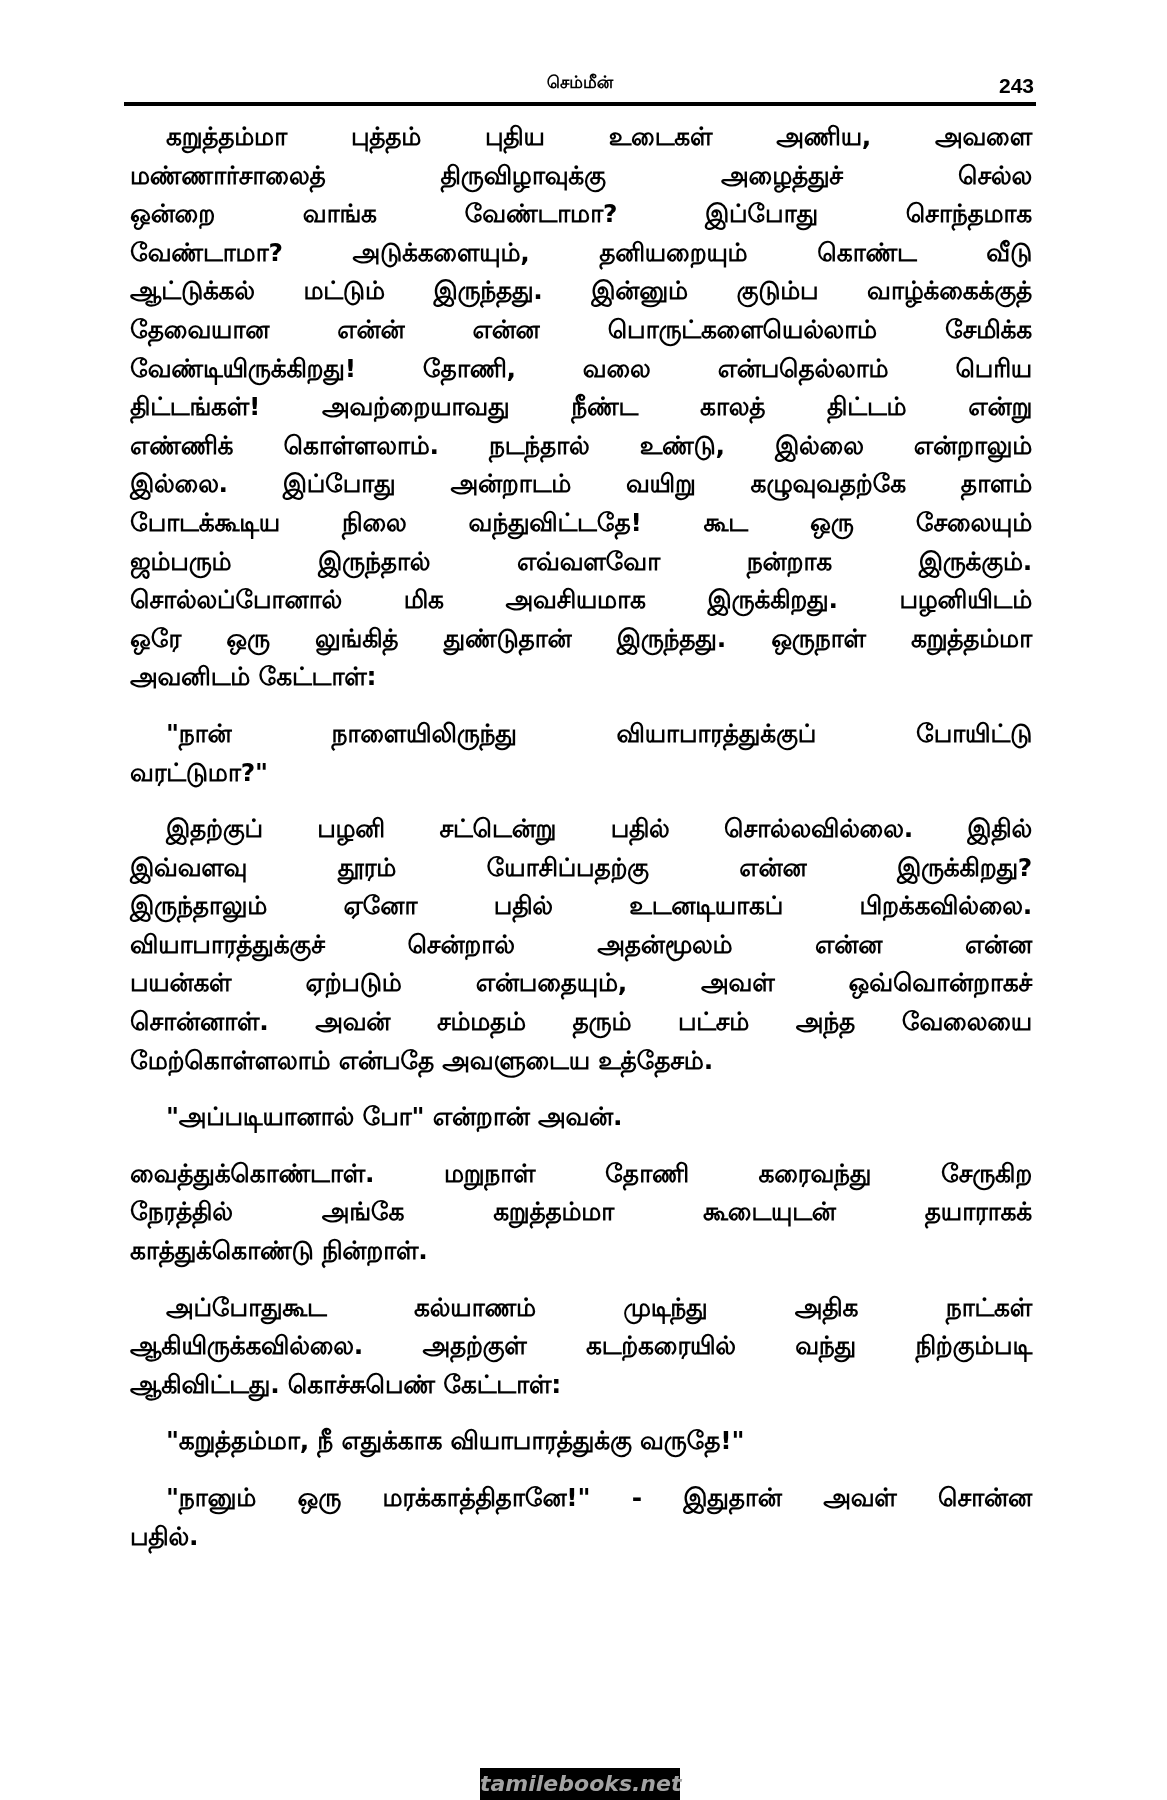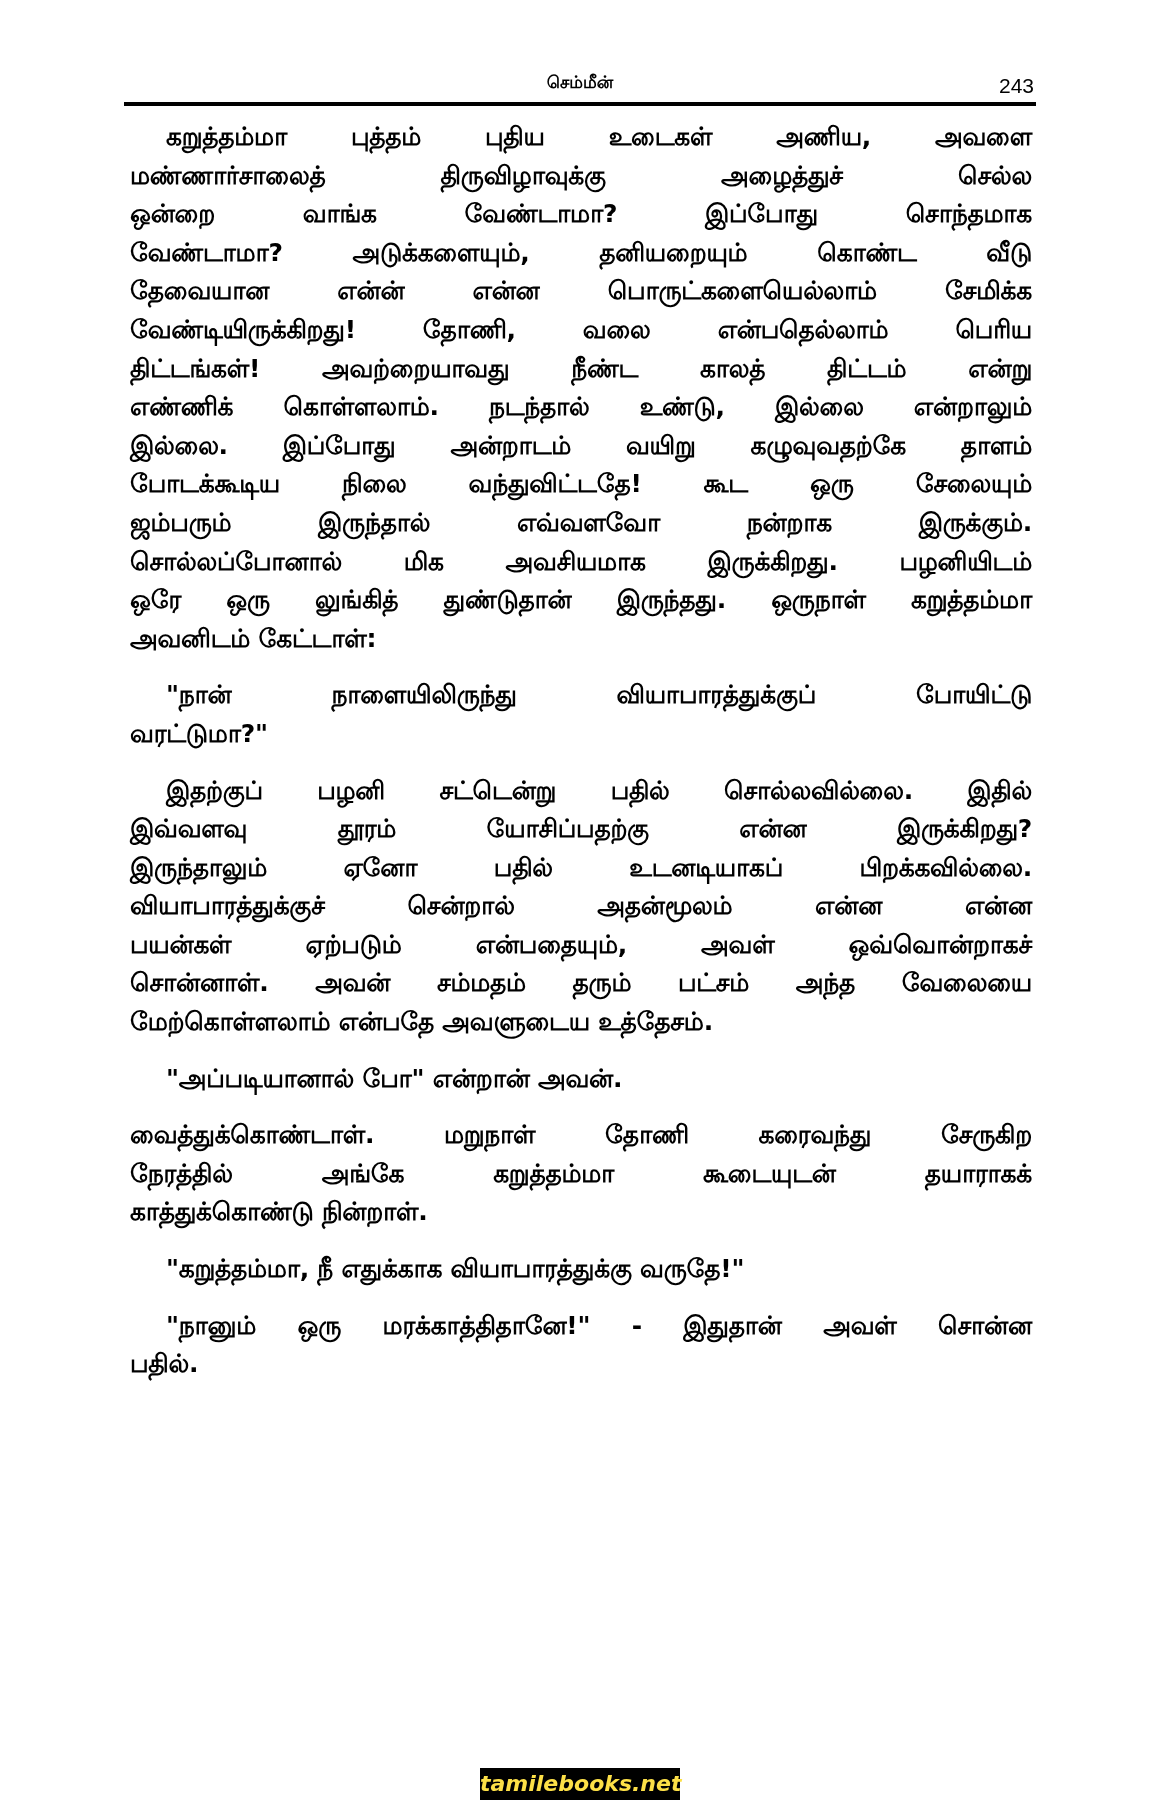--- a/index.html
+++ b/index.html
@@ -29,21 +29,21 @@
       top: 2px;
       text-align: center;
       font-size: 17px;
       font-weight: bold;
     }
     .page-number {
       position: absolute;
       right: 2px;
       top: 4px;
       font-size: 21px;
-      font-weight: normal;
+      font-weight: bold;
       font-family: "Liberation Sans", sans-serif;
     }
     .header-rule {
       position: absolute;
       left: 124px;
       top: 102px;
       width: 912px;
       height: 4px;
       background: #000;
     }
@@ -74,21 +74,21 @@
     .line.indent {
       padding-left: 36px;
     }
     .footer-badge {
       position: absolute;
       left: 480px;
       top: 1768px;
       width: 200px;
       height: 32px;
       background: #000;
-      color: #fde047;
+      color: #a3a3a3;
       font-family: "DejaVu Sans", sans-serif;
       font-weight: bold;
       font-style: italic;
       font-size: 22px;
       text-align: center;
       line-height: 32px;
     }
   </style>
 </head>
 <body>
@@ -99,20 +99,21 @@
 </div>
 <div class="header-rule"></div>
 
 <div class="body">
 
   <div class="para">
     <span class="line indent">கறுத்தம்மா புத்தம் புதிய உடைகள் அணிய, அவளை</span>
     <span class="line">மண்ணார்சாலைத் திருவிழாவுக்கு அழைத்துச் செல்ல</span>
     <span class="line">ஒன்றை வாங்க வேண்டாமா? இப்போது சொந்தமாக</span>
     <span class="line">வேண்டாமா? அடுக்களையும், தனியறையும் கொண்ட வீடு</span>
+    <span class="line">ஆட்டுக்கல் மட்டும் இருந்தது. இன்னும் குடும்ப வாழ்க்கைக்குத்</span>
     <span class="line">தேவையான என்ன் என்ன பொருட்களையெல்லாம் சேமிக்க</span>
     <span class="line">வேண்டியிருக்கிறது! தோணி, வலை என்பதெல்லாம் பெரிய</span>
     <span class="line">திட்டங்கள்! அவற்றையாவது நீண்ட காலத் திட்டம் என்று</span>
     <span class="line">எண்ணிக் கொள்ளலாம். நடந்தால் உண்டு, இல்லை என்றாலும்</span>
     <span class="line">இல்லை. இப்போது அன்றாடம் வயிறு கழுவுவதற்கே தாளம்</span>
     <span class="line">போடக்கூடிய நிலை வந்துவிட்டதே! கூட ஒரு சேலையும்</span>
     <span class="line">ஜம்பரும் இருந்தால் எவ்வளவோ நன்றாக இருக்கும்.</span>
     <span class="line">சொல்லப்போனால் மிக அவசியமாக இருக்கிறது. பழனியிடம்</span>
     <span class="line">ஒரே ஒரு லுங்கித் துண்டுதான் இருந்தது. ஒருநாள் கறுத்தம்மா</span>
     <span class="line last">அவனிடம் கேட்டாள்:</span>
@@ -136,20 +137,25 @@
   <div class="para">
     <span class="line indent last">"அப்படியானால் போ" என்றான் அவன்.</span>
   </div>
 
   <div class="para">
     <span class="line">வைத்துக்கொண்டாள். மறுநாள் தோணி கரைவந்து சேருகிற</span>
     <span class="line">நேரத்தில் அங்கே கறுத்தம்மா கூடையுடன் தயாராகக்</span>
     <span class="line last">காத்துக்கொண்டு நின்றாள்.</span>
   </div>
 
+  <div class="para">
+    <span class="line indent">அப்போதுகூட கல்யாணம் முடிந்து அதிக நாட்கள்</span>
+    <span class="line">ஆகியிருக்கவில்லை. அதற்குள் கடற்கரையில் வந்து நிற்கும்படி</span>
+    <span class="line last">ஆகிவிட்டது. கொச்சுபெண் கேட்டாள்:</span>
+  </div>
 
   <div class="para">
     <span class="line indent last">"கறுத்தம்மா, நீ எதுக்காக வியாபாரத்துக்கு வருதே!"</span>
   </div>
 
   <div class="para">
     <span class="line indent">"நானும் ஒரு மரக்காத்திதானே!" - இதுதான் அவள் சொன்ன</span>
     <span class="line last">பதில்.</span>
   </div>
 </div>

